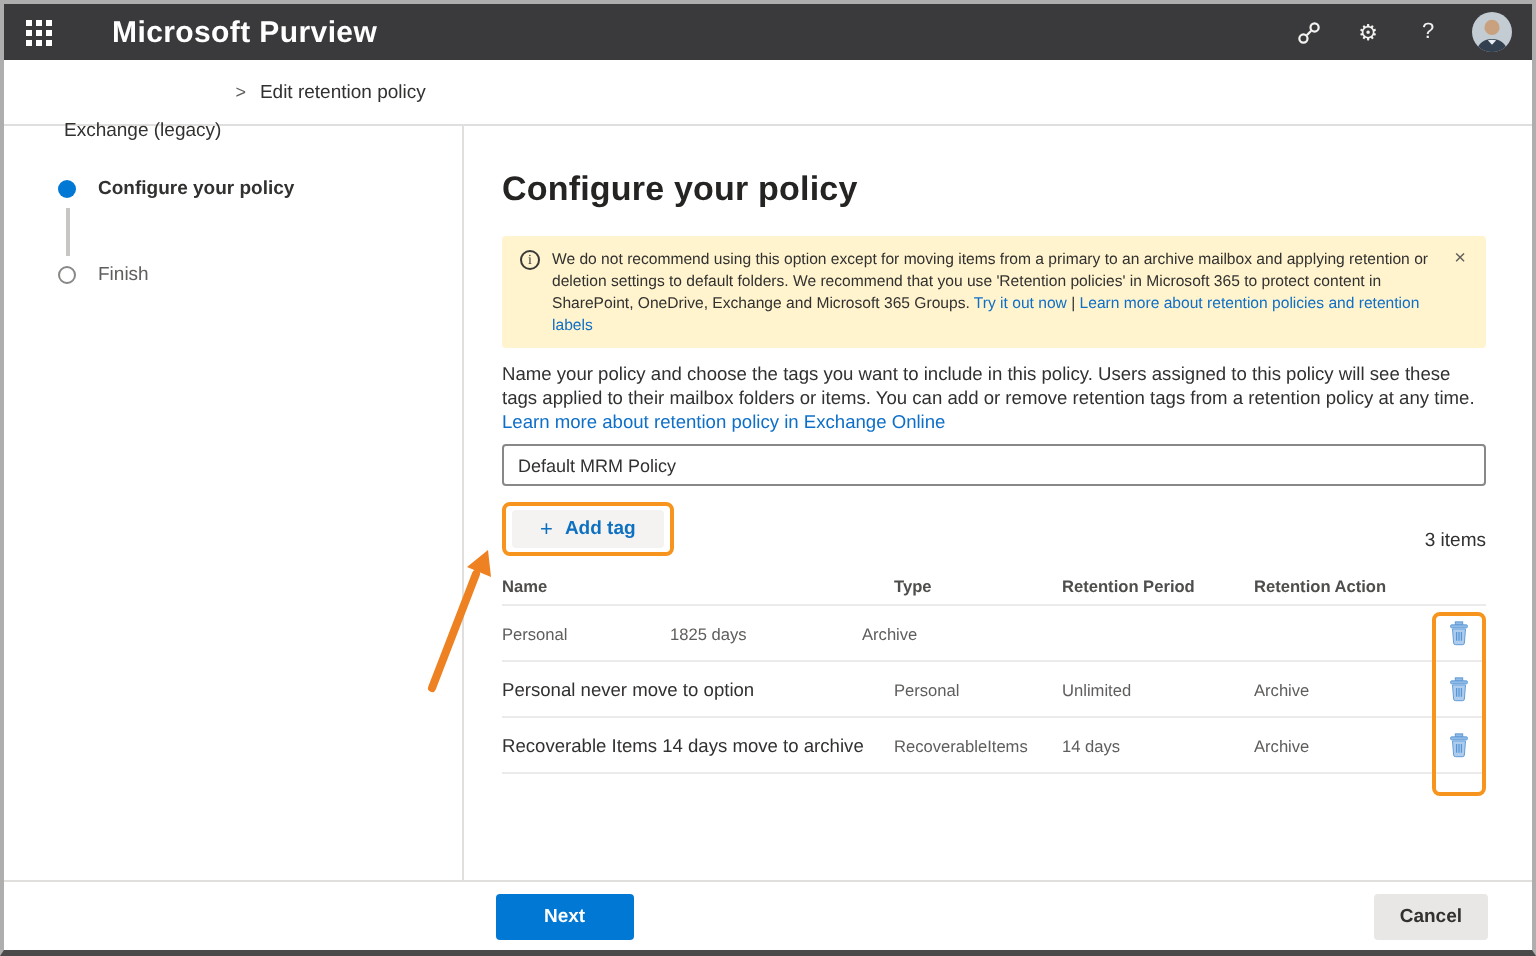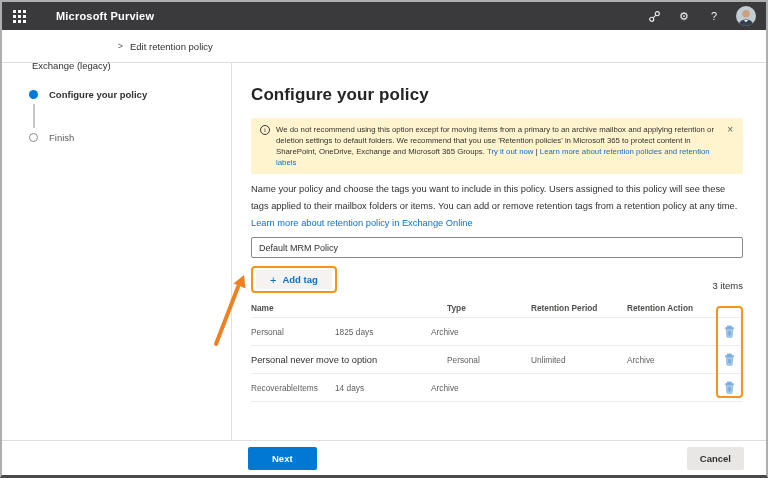--- a/index.html
+++ b/index.html
@@ -5,21 +5,21 @@
   * { margin:0; padding:0; box-sizing:border-box; }
   html,body { width:768px; height:478px; background:#fff; }
   body { font-family:"Liberation Sans", sans-serif; color:#323130; }
   #page { position:relative; width:768px; height:478px; border:2px solid #aeaeae; border-bottom:3px solid #4a4a4a; background:#fff; overflow:hidden; display:flex; flex-direction:column; }
 
   
   .topbar { height:28px; background:#3a393c; display:flex; align-items:center; flex:0 0 auto; padding:0 10px 0 0; }
   .waffle-btn { width:34px; height:28px; display:flex; align-items:center; justify-content:center; cursor:pointer; }
   .waffle { display:grid; grid-template-columns:repeat(3,3px); grid-template-rows:repeat(3,3px); gap:2px; }
   .waffle span { width:3px; height:3px; background:#fff; }
-  .app-title { color:#fff; font-size:11px; font-weight:bold; margin-left:20px; letter-spacing:.2px; }
+  .app-title { color:#fff; font-size:15px; font-weight:bold; margin-left:20px; letter-spacing:.2px; }
   .topbar-right { margin-left:auto; display:flex; align-items:center; gap:6px; }
   .tb-icon { width:24px; height:24px; display:flex; align-items:center; justify-content:center; color:#f3f2f1; font-size:11px; cursor:pointer; }
   .tb-icon svg { display:block; }
   .avatar { width:20px; height:20px; border-radius:50%; overflow:hidden; margin-left:4px; cursor:pointer; flex:0 0 auto; }
 
   
   .breadcrumb-bar { height:33px; display:flex; align-items:center; padding-left:30px; border-bottom:1px solid #e1dfdd; flex:0 0 auto; background:#fff; }
   .crumb { font-size:9.5px; color:#323130; }
   .crumb.link { cursor:pointer;margin-top:38px; }
   .crumb-sep { font-size:9px; color:#605e5c; margin:0 7px; }
@@ -38,21 +38,21 @@
 
   .main { flex:1 1 auto; padding:22px 23px 0 19px; position:relative; }
   .page-title { font-size:17px; font-weight:bold; color:#252423; letter-spacing:.1px; }
 
   .banner { margin-top:13px; background:#fff4ce; border-radius:2px; padding:6px 8px 6px 8px; display:flex; align-items:flex-start; }
   .info-icon { width:10px; height:10px; border:1px solid #3b3a39; border-radius:50%; font-size:7px; line-height:8px; text-align:center; color:#3b3a39; flex:0 0 auto; margin:1px 6px 0 1px; font-family:"Liberation Serif", serif; }
   .banner-text { font-size:7.8px; line-height:11px; color:#323130; flex:1 1 auto; padding-right:10px; }
   .banner a, .link-text { color:#0e6fc8; text-decoration:none; cursor:pointer; }
   .banner-close { font-size:10px; color:#605e5c; cursor:pointer; line-height:10px; padding:1px 2px; flex:0 0 auto; }
 
-  .description { margin-top:7px; font-size:9.3px; line-height:17px; color:#323130; }
+  .description { margin-top:7px; font-size:9.3px; line-height:12px; color:#323130; }
 
   .field-label { margin-top:9px; font-size:9px; font-weight:bold; color:#323130; }
   .req { color:#a4262c; margin-left:2px; font-weight:normal; }
   .name-input { margin-top:5px; width:100%; height:21px; border:1px solid #8a8886; border-radius:2px; font-size:9px; color:#323130; padding:0 7px; font-family:"Liberation Sans", sans-serif; outline:none; background:#fff; }
 
   .addtag-row { margin-top:8px; display:flex; justify-content:space-between; align-items:flex-end; }
   .anno-box { border:2px solid #f7941d; border-radius:4px; padding:2px 3px; display:inline-block; }
   .addtag-btn { display:flex; align-items:center; gap:6px; background:#f4f3f2; border:none; padding:4px 14px; border-radius:2px; cursor:pointer; }
   .addtag-btn .plus { font-size:11px; color:#0e70c0; font-weight:normal; line-height:10px; }
   .addtag-btn .lbl { font-size:9.5px; font-weight:bold; color:#0e70c0; font-family:"Liberation Sans", sans-serif; }
@@ -210,20 +210,21 @@
                 <rect x="5" y="1" width="4" height="1.8" fill="#8fbbe8" stroke="#5a96d4" stroke-width="0.5"></rect>
                 <rect x="2.5" y="2.6" width="9" height="1.6" rx="0.5" fill="#8fbbe8" stroke="#5a96d4" stroke-width="0.5"></rect>
                 <path d="M3.5 4.8h7l-.6 7.6a1 1 0 0 1-1 .9H5.1a1 1 0 0 1-1-.9z" fill="#aecdee" stroke="#5a96d4" stroke-width="0.5"></path>
                 <path d="M5.7 6.4v4.8M7 6.4v4.8M8.3 6.4v4.8" stroke="#5a96d4" stroke-width="0.7" fill="none"></path>
               </svg>
             </button>
           </span>
         </div>
 
         <div class="t-row">
+          <span class="c-name">Recoverable Items 14 days move to archive</span>
           <span class="c-type">RecoverableItems</span>
           <span class="c-period">14 days</span>
           <span class="c-action">Archive</span>
           <span class="c-trash">
             <button class="trash-btn">
               <svg width="13" height="13" viewBox="0 0 14 14">
                 <rect x="5" y="1" width="4" height="1.8" fill="#8fbbe8" stroke="#5a96d4" stroke-width="0.5"></rect>
                 <rect x="2.5" y="2.6" width="9" height="1.6" rx="0.5" fill="#8fbbe8" stroke="#5a96d4" stroke-width="0.5"></rect>
                 <path d="M3.5 4.8h7l-.6 7.6a1 1 0 0 1-1 .9H5.1a1 1 0 0 1-1-.9z" fill="#aecdee" stroke="#5a96d4" stroke-width="0.5"></path>
                 <path d="M5.7 6.4v4.8M7 6.4v4.8M8.3 6.4v4.8" stroke="#5a96d4" stroke-width="0.7" fill="none"></path>

